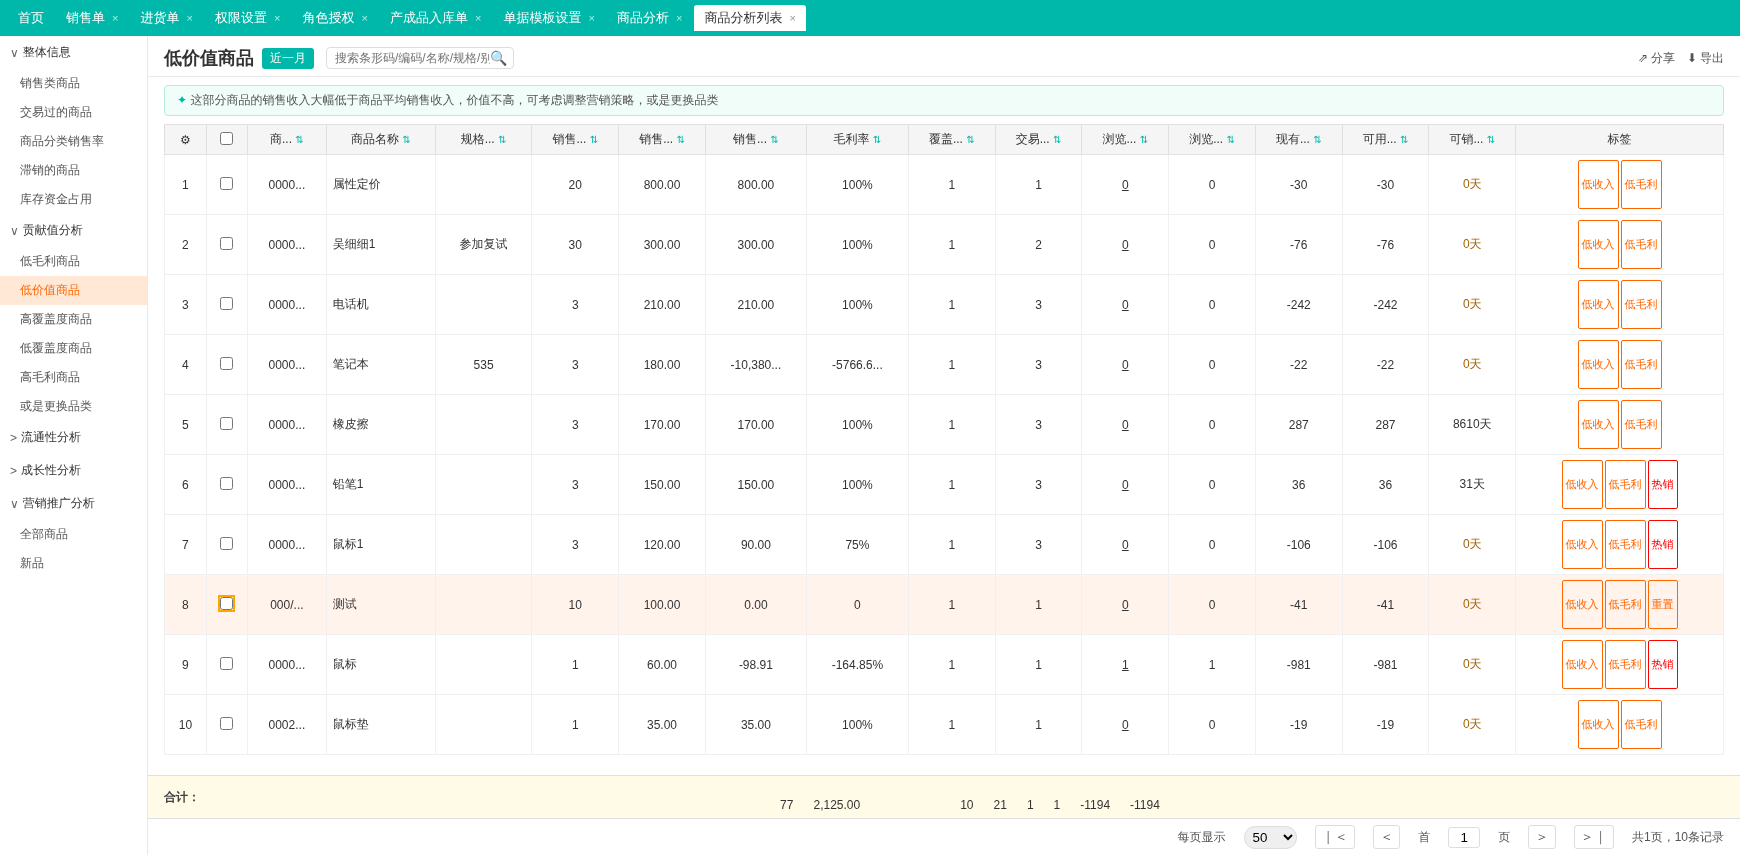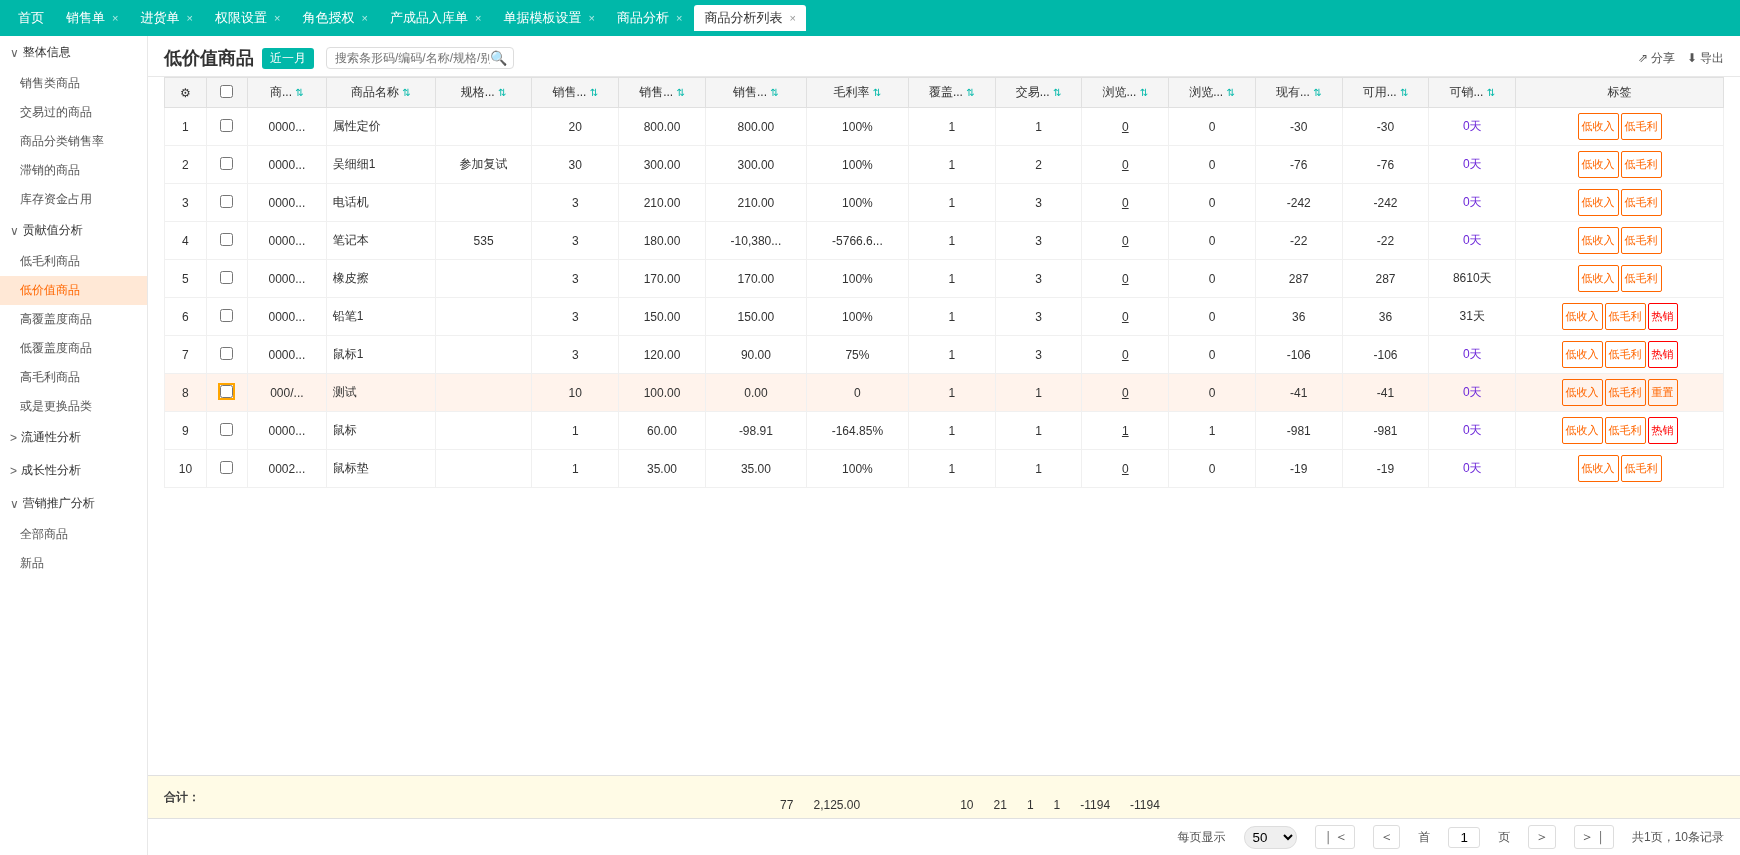--- a/index.html
+++ b/index.html
@@ -161,28 +161,28 @@
       padding: 5px 6px;
       text-align: center;
       white-space: nowrap;
       color: #333;
     }
     tbody td.text-left { text-align: left; }
     .tag-badge {
       display: inline-block;
       border: 1px solid;
       border-radius: 2px;
-      padding: 5px 3px;
+      padding: 16px 3px;
       font-size: 11px;
       margin: 0 1px;
     }
     .tag-low-income { color: #ff6600; border-color: #ff6600; }
     .tag-hot { color: #ff0000; border-color: #ff0000; }
     .tag-recommend { color: #ff6600; border-color: #ff6600; background: #fff3ec; }
-    .zero-days { color: #6d28d9; }
+    .zero-days { color: #a16207; }
     .underline { text-decoration: underline; cursor: pointer; }
 
     
     .table-footer {
       border-top: 1px solid #e0e0e0;
       background: #fff;
       flex-shrink: 0;
     }
     .totals-row {
       display: flex;
@@ -279,20 +279,21 @@
             <span>⇗</span>
             <span>分享</span>
           </span>
           <span class="header-action-btn">
             <span>⬇</span>
             <span>导出</span>
           </span>
         </div>
       </div>
 
+      <div class="info-bar">这部分商品的销售收入大幅低于商品平均销售收入，价值不高，可考虑调整营销策略，或是更换品类</div>
 
       <div class="table-container">
         <table>
           <thead id="table-head">
               <tr>
                 <th><span>⚙</span></th>
                 <th><input type="checkbox" style=""></th>
                 <th>商... <span class="sort-icon">⇅</span></th>
                 <th>商品名称 <span class="sort-icon">⇅</span></th>
                 <th>规格... <span class="sort-icon">⇅</span></th>

